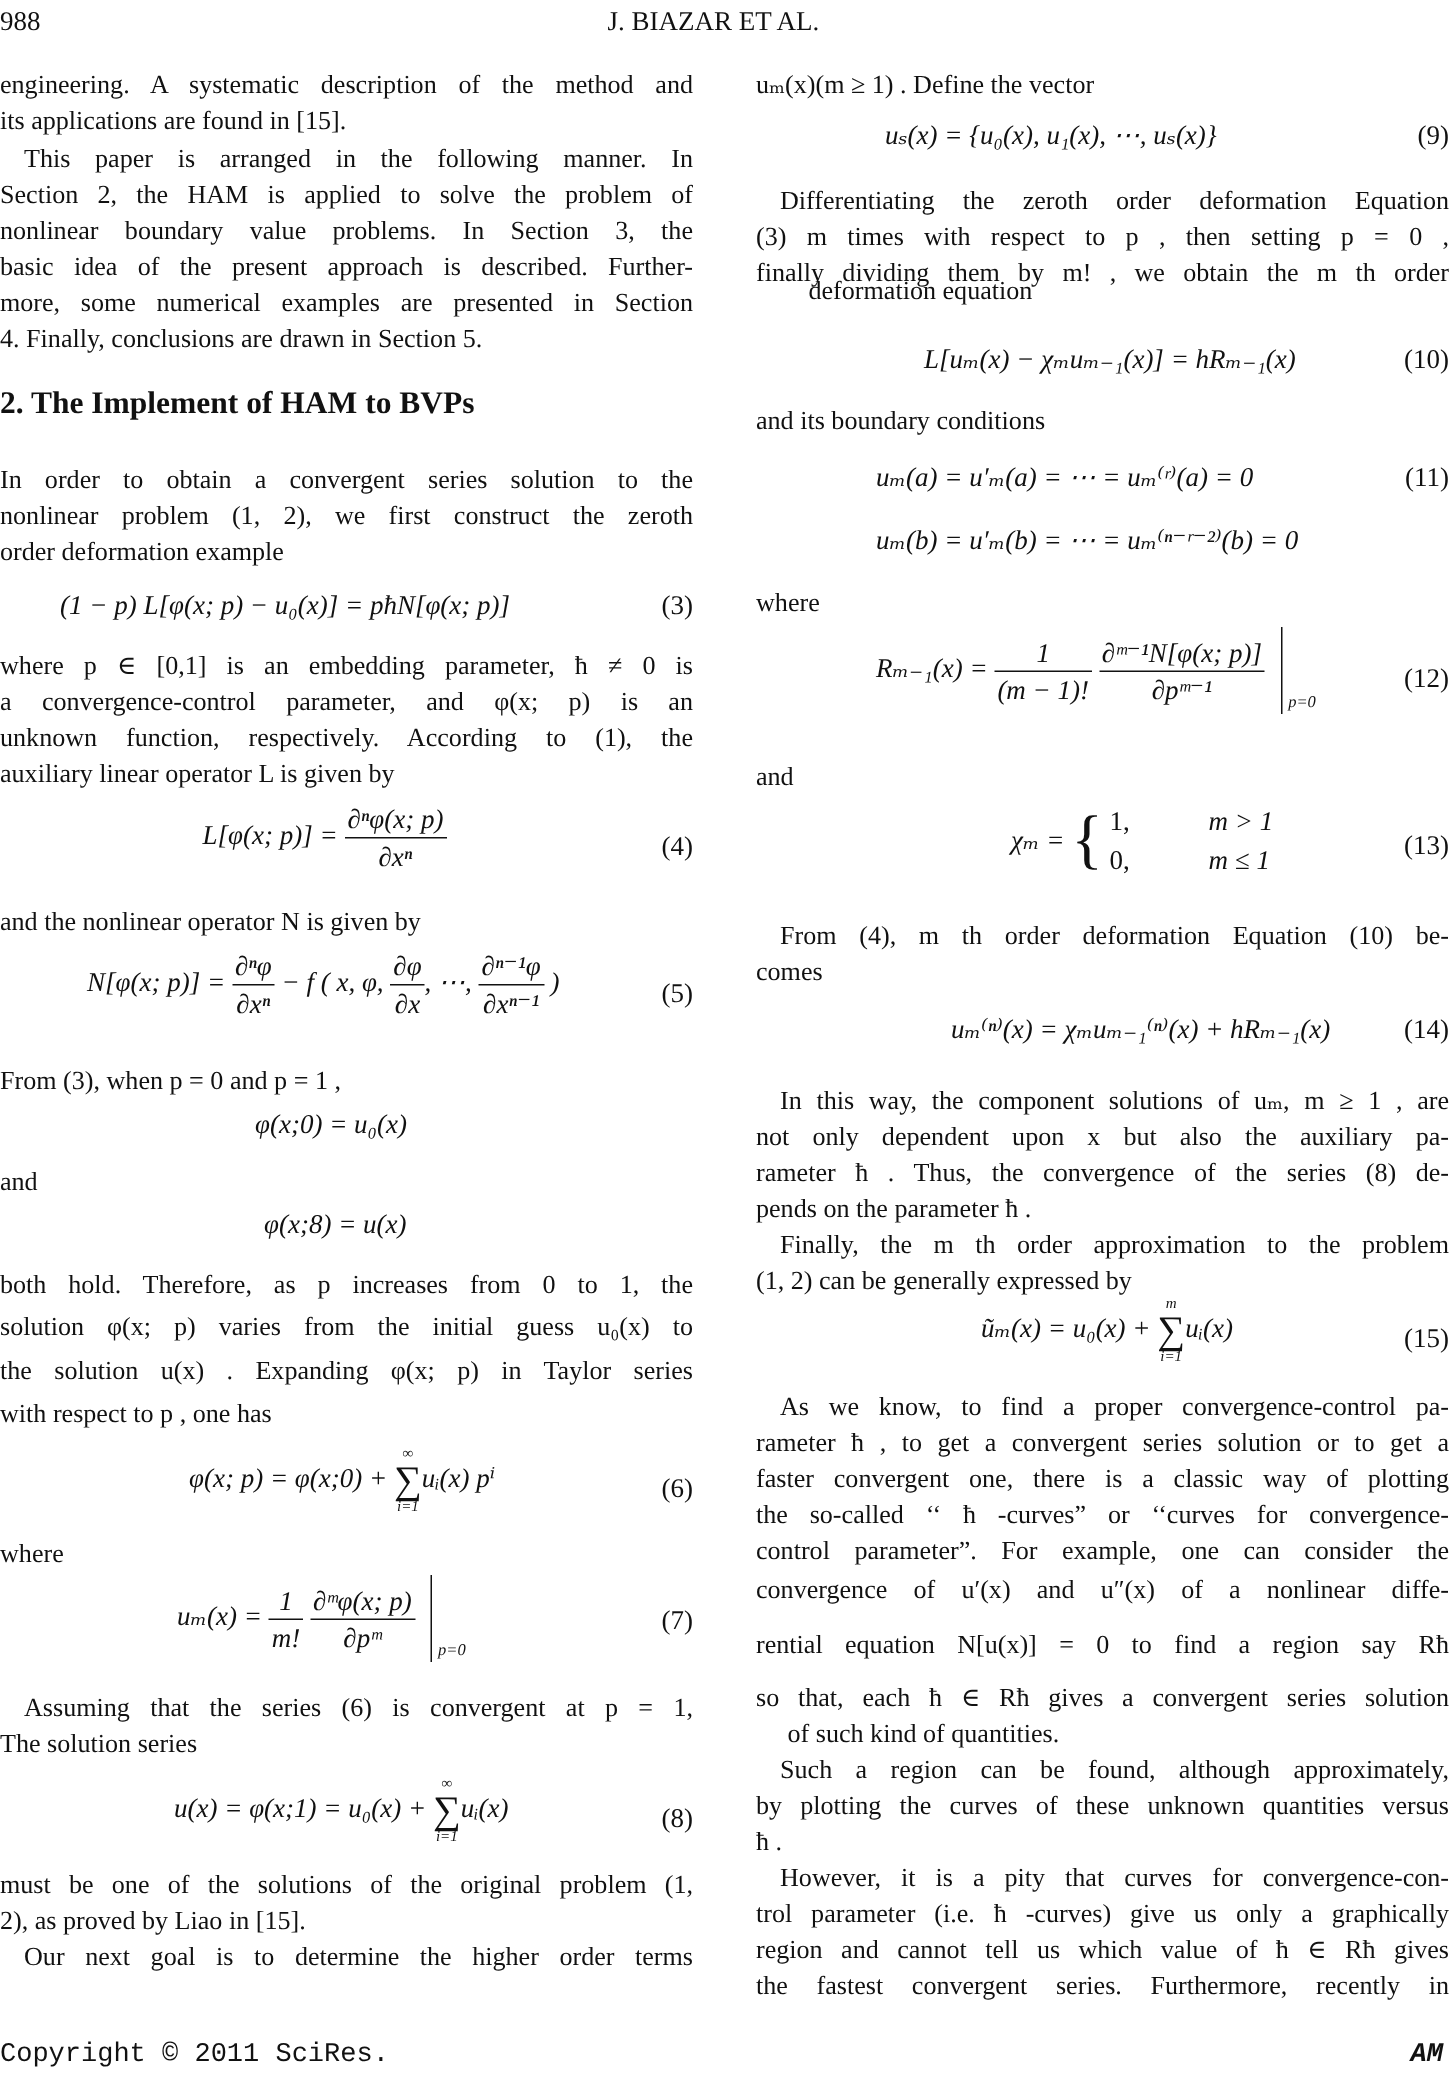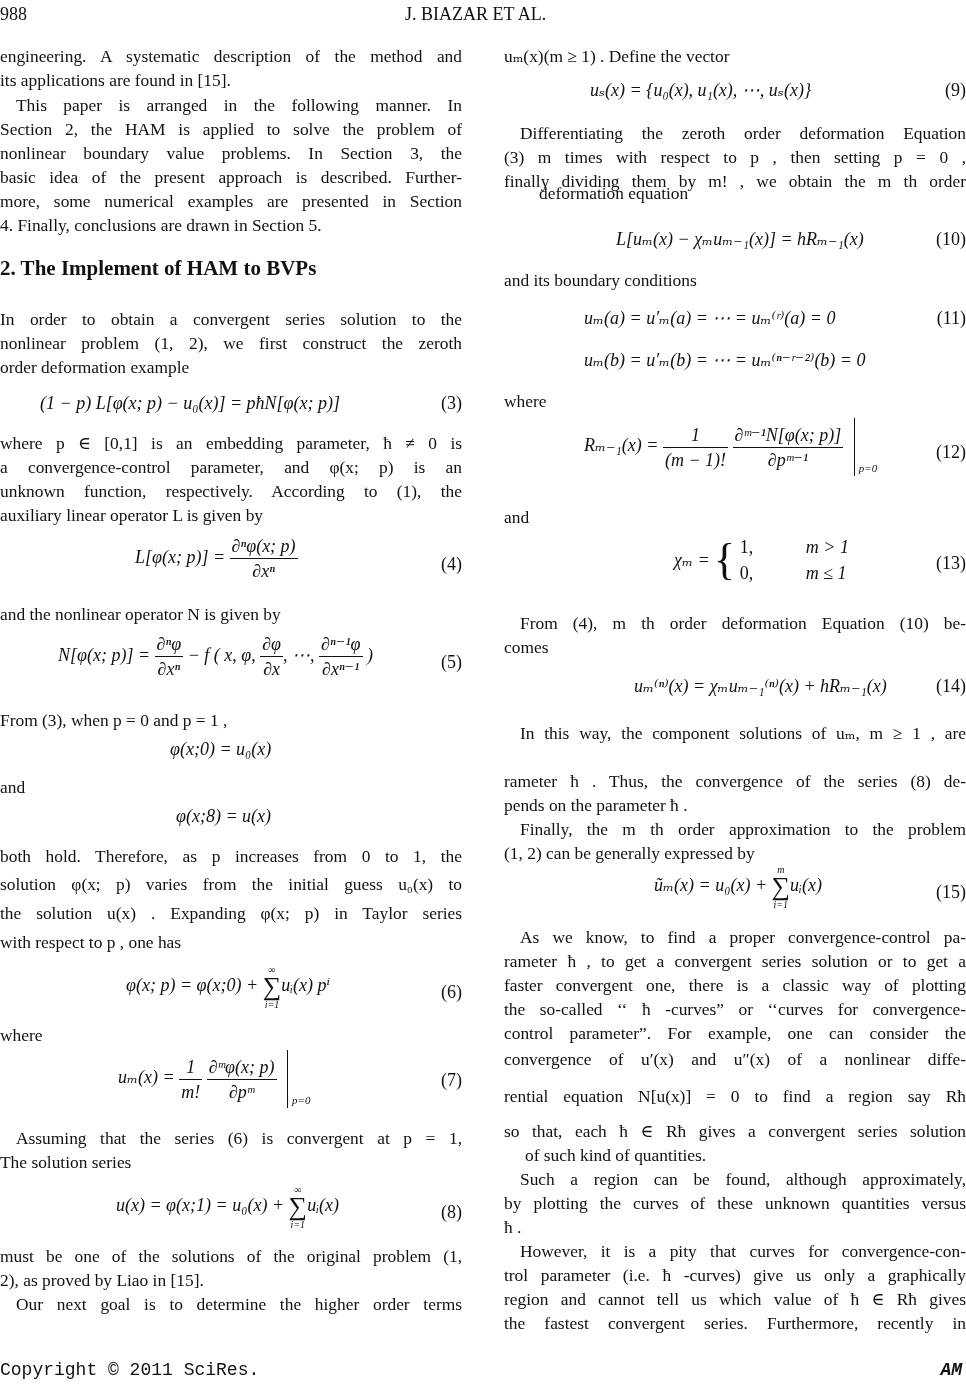--- a/index.html
+++ b/index.html
@@ -155,20 +155,21 @@
   </div>
   <div class="eqno" style="top:507px;">(13)</div>
 
   <div class="line ind" style="top:567px;">From (4),  m th order deformation Equation (10) be-</div>
   <div class="line nj" style="top:591px;">comes</div>
 
   <div class="eq it" style="top:630px; left:130px;">uₘ⁽ⁿ⁾(x) = χₘuₘ₋₁⁽ⁿ⁾(x) + hRₘ₋₁(x)</div>
   <div class="eqno" style="top:630px;">(14)</div>
 
   <div class="line ind" style="top:677px;">In this way, the component solutions of  uₘ, m ≥ 1 , are</div>
+  <div class="line" style="top:701px;">not only dependent upon  x  but also the auxiliary pa-</div>
   <div class="line" style="top:725px;">rameter  ħ . Thus, the convergence of the series (8) de-</div>
   <div class="line nj" style="top:749px;">pends on the parameter  ħ .</div>
 
   <div class="line ind" style="top:773px;">Finally, the m th order approximation to the problem</div>
   <div class="line nj" style="top:797px;">(1, 2) can be generally expressed by</div>
 
   <div class="eq it" style="top:820px; left:150px;">
     <span>ũₘ(x) = u₀(x) + </span><span class="sum"><span class="l">m</span><span class="s">∑</span><span class="l">i=1</span></span><span>uᵢ(x)</span>
   </div>
   <div class="eqno" style="top:836px;">(15)</div>

